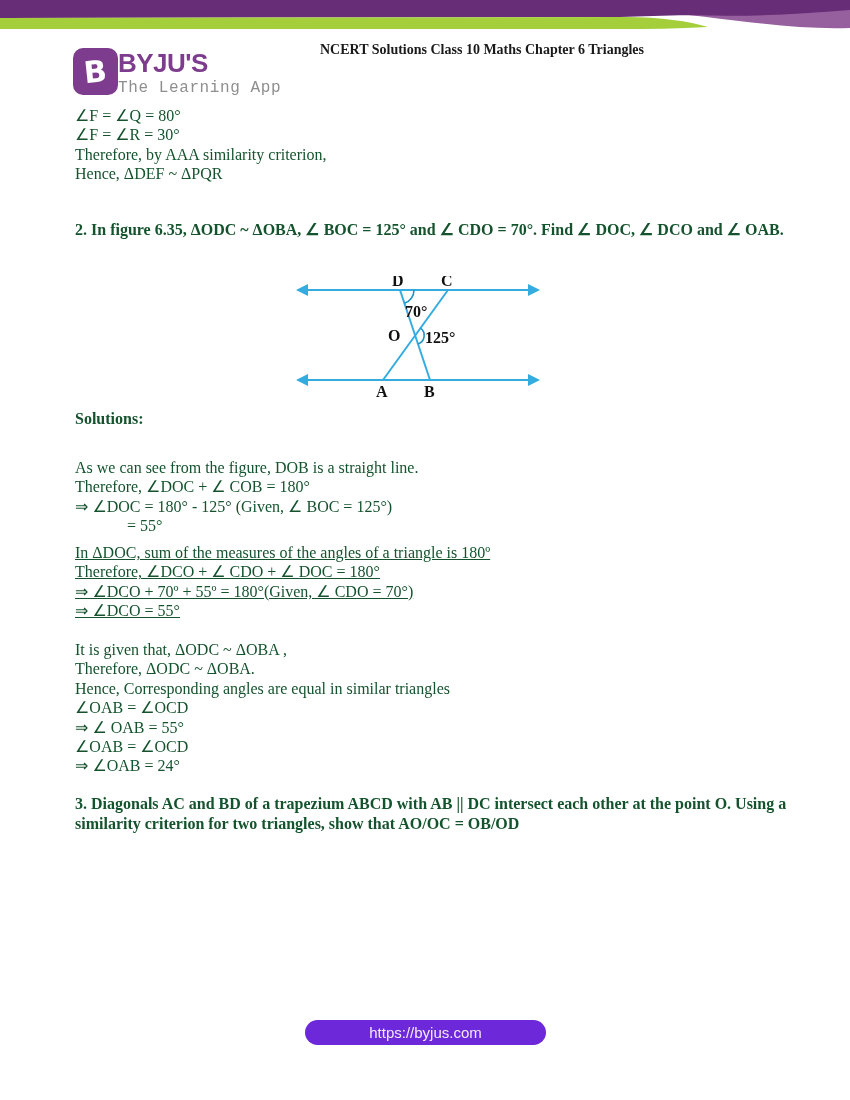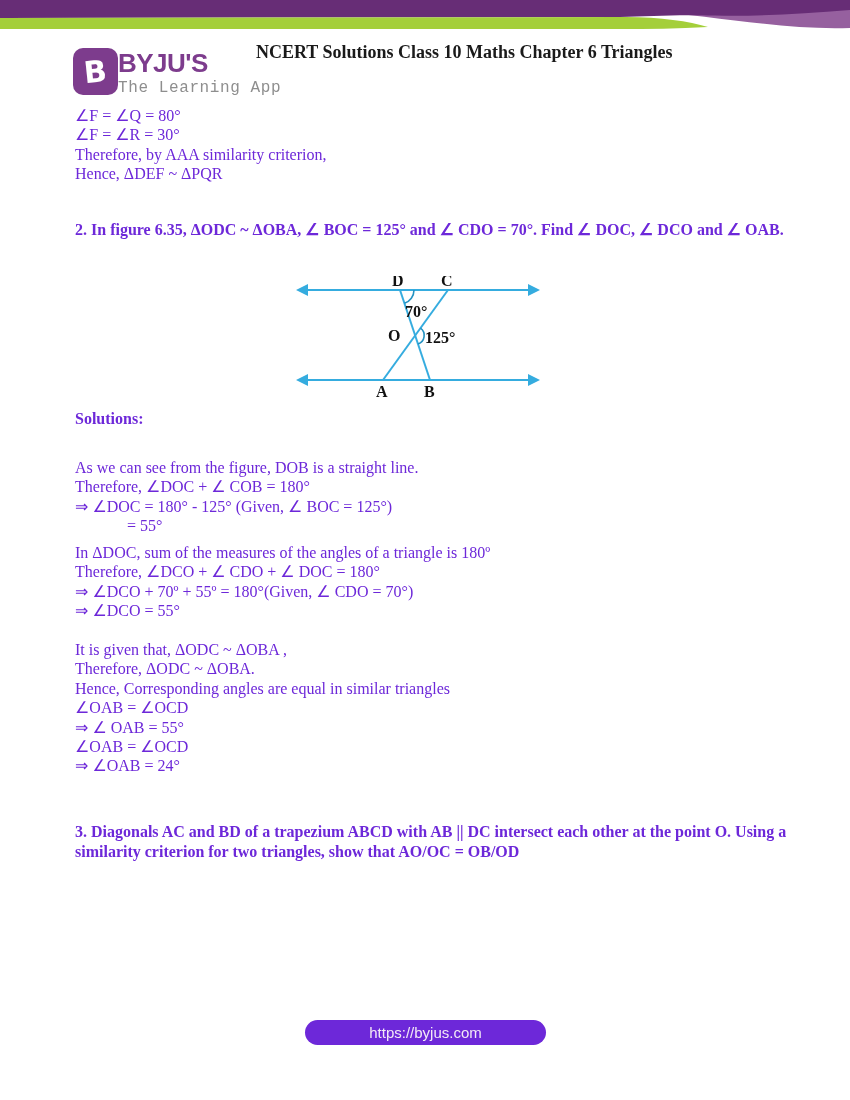--- a/index.html
+++ b/index.html
@@ -22,25 +22,25 @@
   .logo-text{padding-top:2px;}
   .logo-brand{
     font-family:"Liberation Sans",sans-serif;font-weight:bold;font-size:26px;
     color:#7d3c8d;letter-spacing:-0.5px;line-height:1.05;
   }
   .logo-tagline{
     font-family:Liberation Mono, monospace;font-size:16px;color:#8e8e8e;
     letter-spacing:0.6px;margin-top:2px;
   }
   .doc-title{
-    position:absolute;left:256px;top:42px;width:500px;text-align:left;
-    font-size:18px;font-weight:bold;color:#1a1a1a;
+    position:absolute;left:232px;top:42px;width:500px;text-align:center;
+    font-size:14px;font-weight:bold;color:#1a1a1a;
   }
   
-  .textblock{position:absolute;left:75px;font-size:16px;line-height:19.4px;color:#6d28d9;}
+  .textblock{position:absolute;left:75px;font-size:16px;line-height:19.4px;color:#14532d;}
   .bold{font-weight:bold;}
   .indented{padding-left:52px;}
   
   .footer-pill{
     position:absolute;left:305px;top:1020px;width:241px;height:25px;
     background:#6d28d9;border-radius:13px;text-align:center;line-height:25px;
     font-family:"Liberation Sans",sans-serif;font-size:15px;color:#f3eaf6;
     cursor:pointer;
   }
   .figure{position:absolute;left:288px;top:276px;}
@@ -106,34 +106,34 @@
 
   <div class="textblock bold" style="top:409px;">Solutions:</div>
 
   <div class="textblock" style="top:458px;">
     <div>As we can see from the figure, DOB is a straight line.</div>
     <div>Therefore, ∠DOC + ∠ COB = 180°</div>
     <div>⇒ ∠DOC = 180° - 125° (Given, ∠ BOC = 125°)</div>
     <div class="indented">= 55°</div>
   </div>
 
-  <div class="textblock" style="top:543px;">
+  <div class="textblock" style="top:543px;text-decoration:underline;">
     <div>In ΔDOC, sum of the measures of the angles of a triangle is 180º</div>
     <div>Therefore, ∠DCO + ∠ CDO + ∠ DOC = 180°</div>
     <div>⇒ ∠DCO + 70º + 55º = 180°(Given, ∠ CDO = 70°)</div>
     <div>⇒ ∠DCO = 55°</div>
   </div>
 
   <div class="textblock" style="top:640px;">
     <div>It is given that, ΔODC ~ ΔOBA ,</div>
     <div>Therefore, ΔODC ~ ΔOBA.</div>
     <div>Hence, Corresponding angles are equal in similar triangles</div>
     <div>∠OAB = ∠OCD</div>
     <div>⇒ ∠ OAB = 55°</div>
     <div>∠OAB = ∠OCD</div>
     <div>⇒ ∠OAB = 24°</div>
   </div>
 
-  <div class="textblock bold" style="top:794px;width:716px;line-height:20px;margin-top:28px;">3. Diagonals AC and BD of a trapezium ABCD with AB || DC intersect each other at the point O. Using a similarity criterion for two triangles, show that AO/OC = OB/OD</div>
+  <div class="textblock bold" style="top:794px;width:716px;line-height:20px;">3. Diagonals AC and BD of a trapezium ABCD with AB || DC intersect each other at the point O. Using a similarity criterion for two triangles, show that AO/OC = OB/OD</div>
 
   <div class="footer-pill">https://byjus.com</div>
 
 </div>
 
 </body></html>

